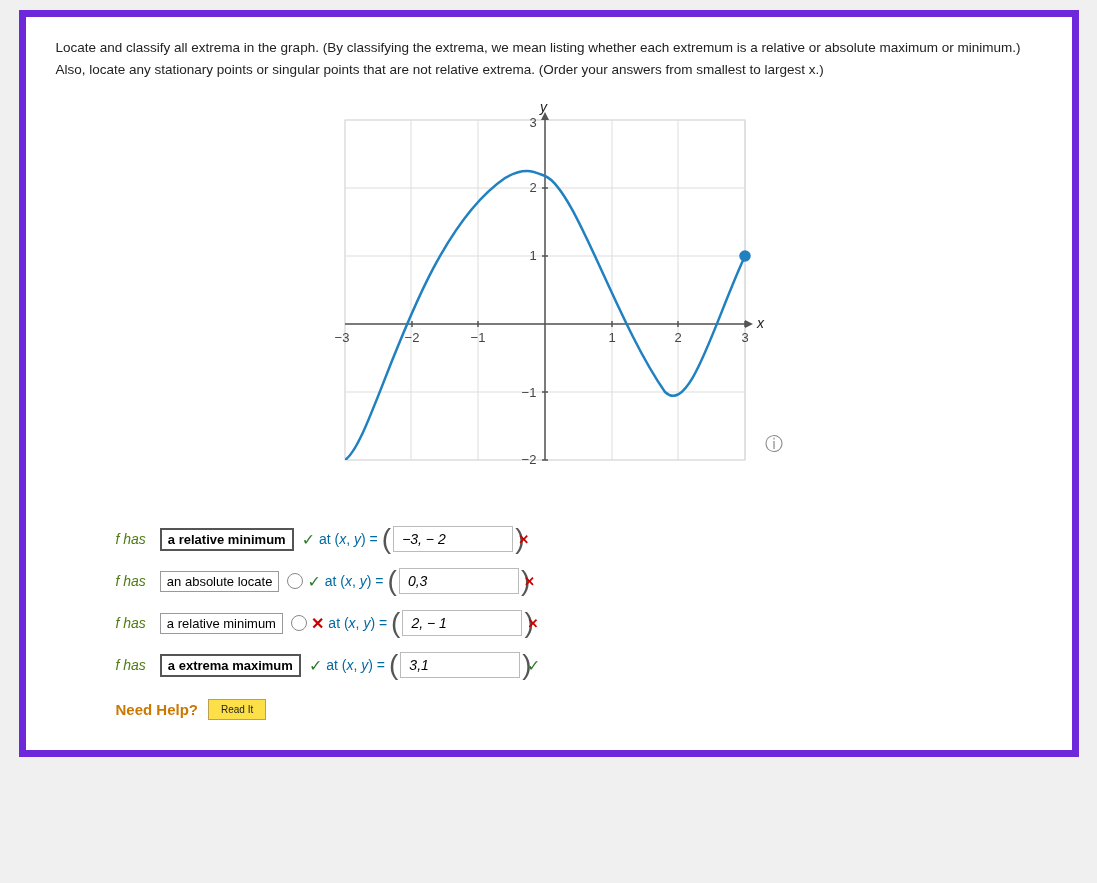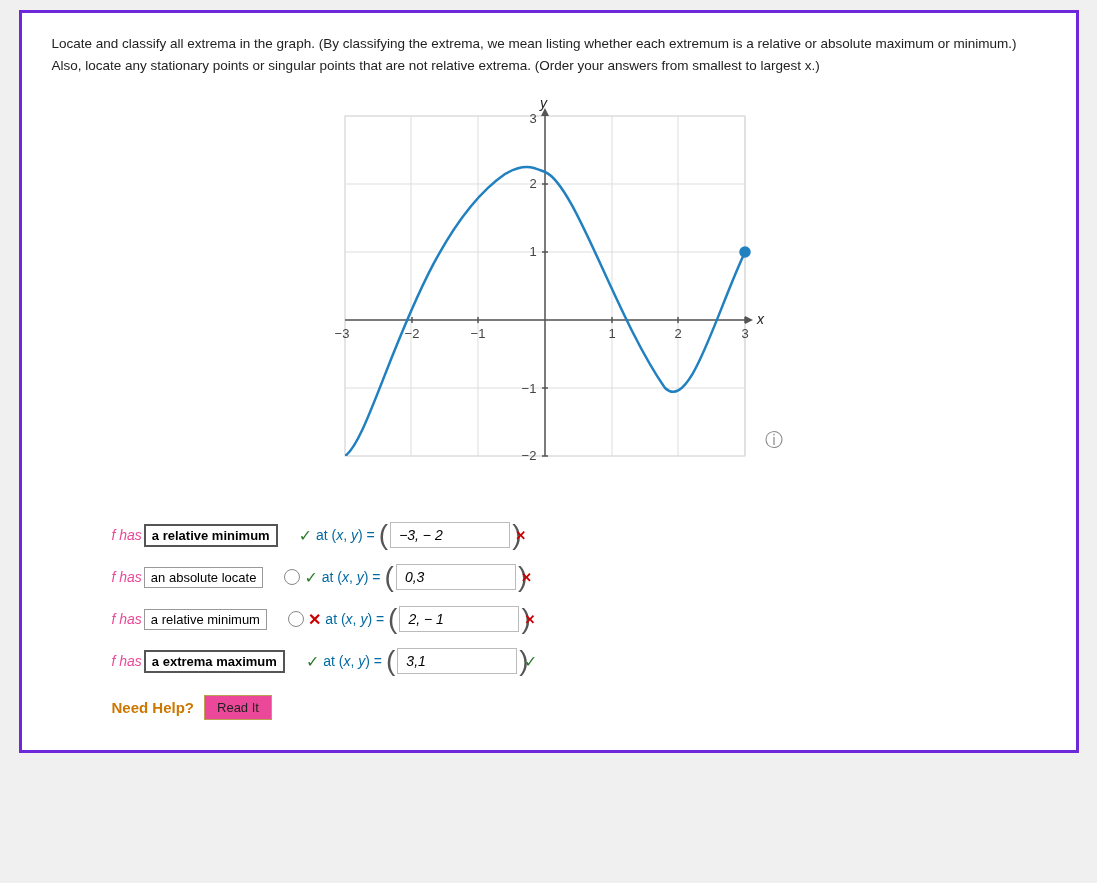--- a/index.html
+++ b/index.html
@@ -8,21 +8,21 @@
       font-size: 14px;
       background: #f0f0f0;
       display: flex;
       justify-content: center;
       padding: 10px;
     }
     .main-container {
       background: white;
       width: 1060px;
       padding: 20px 38px 30px 30px;
-      border: 3px solid #6d28d9;
+      border: 7px solid #6d28d9;
     }
     .question-text {
       font-size: 13.5px;
       line-height: 1.6;
       margin-bottom: 20px;
       color: #222;
     }
     .graph-container {
       display: flex;
       justify-content: center;
@@ -37,29 +37,29 @@
     }
     .answer-row {
       display: flex;
       align-items: center;
       margin-bottom: 14px;
       font-size: 14px;
       flex-wrap: wrap;
     }
     .f-has-label {
       font-style: italic;
-      margin-right: 2px;
-      color: #ec4899;
+      margin-right: 14px;
+      color: #4d7c0f;
     }
     .extremum-type {
       border: 1px solid #999;
       padding: 2px 6px;
       background: #fff;
       font-size: 13px;
-      margin-right: 21px;
+      margin-right: 8px;
     }
     .extremum-type.selected {
       background: #fff;
       border: 2px solid #555;
       font-weight: bold;
     }
     .check-green {
       color: #2a7a2a;
       font-size: 16px;
       margin-right: 4px;
@@ -102,24 +102,24 @@
       align-items: center;
       margin-top: 20px;
       gap: 10px;
     }
     .need-help-label {
       color: #cc7700;
       font-weight: bold;
       font-size: 15px;
     }
     .read-it-btn {
-      background: #ec4899;
+      background: #fde047;
       border: 1px solid #bba050;
       padding: 4px 12px;
-      font-size: 13px;
+      font-size: 10px;
       cursor: pointer;
       color: #222;
     }
     .row-inputs {
       display: flex;
       align-items: center;
       position: relative;
     }
     .row-x-mark {
       position: absolute;

